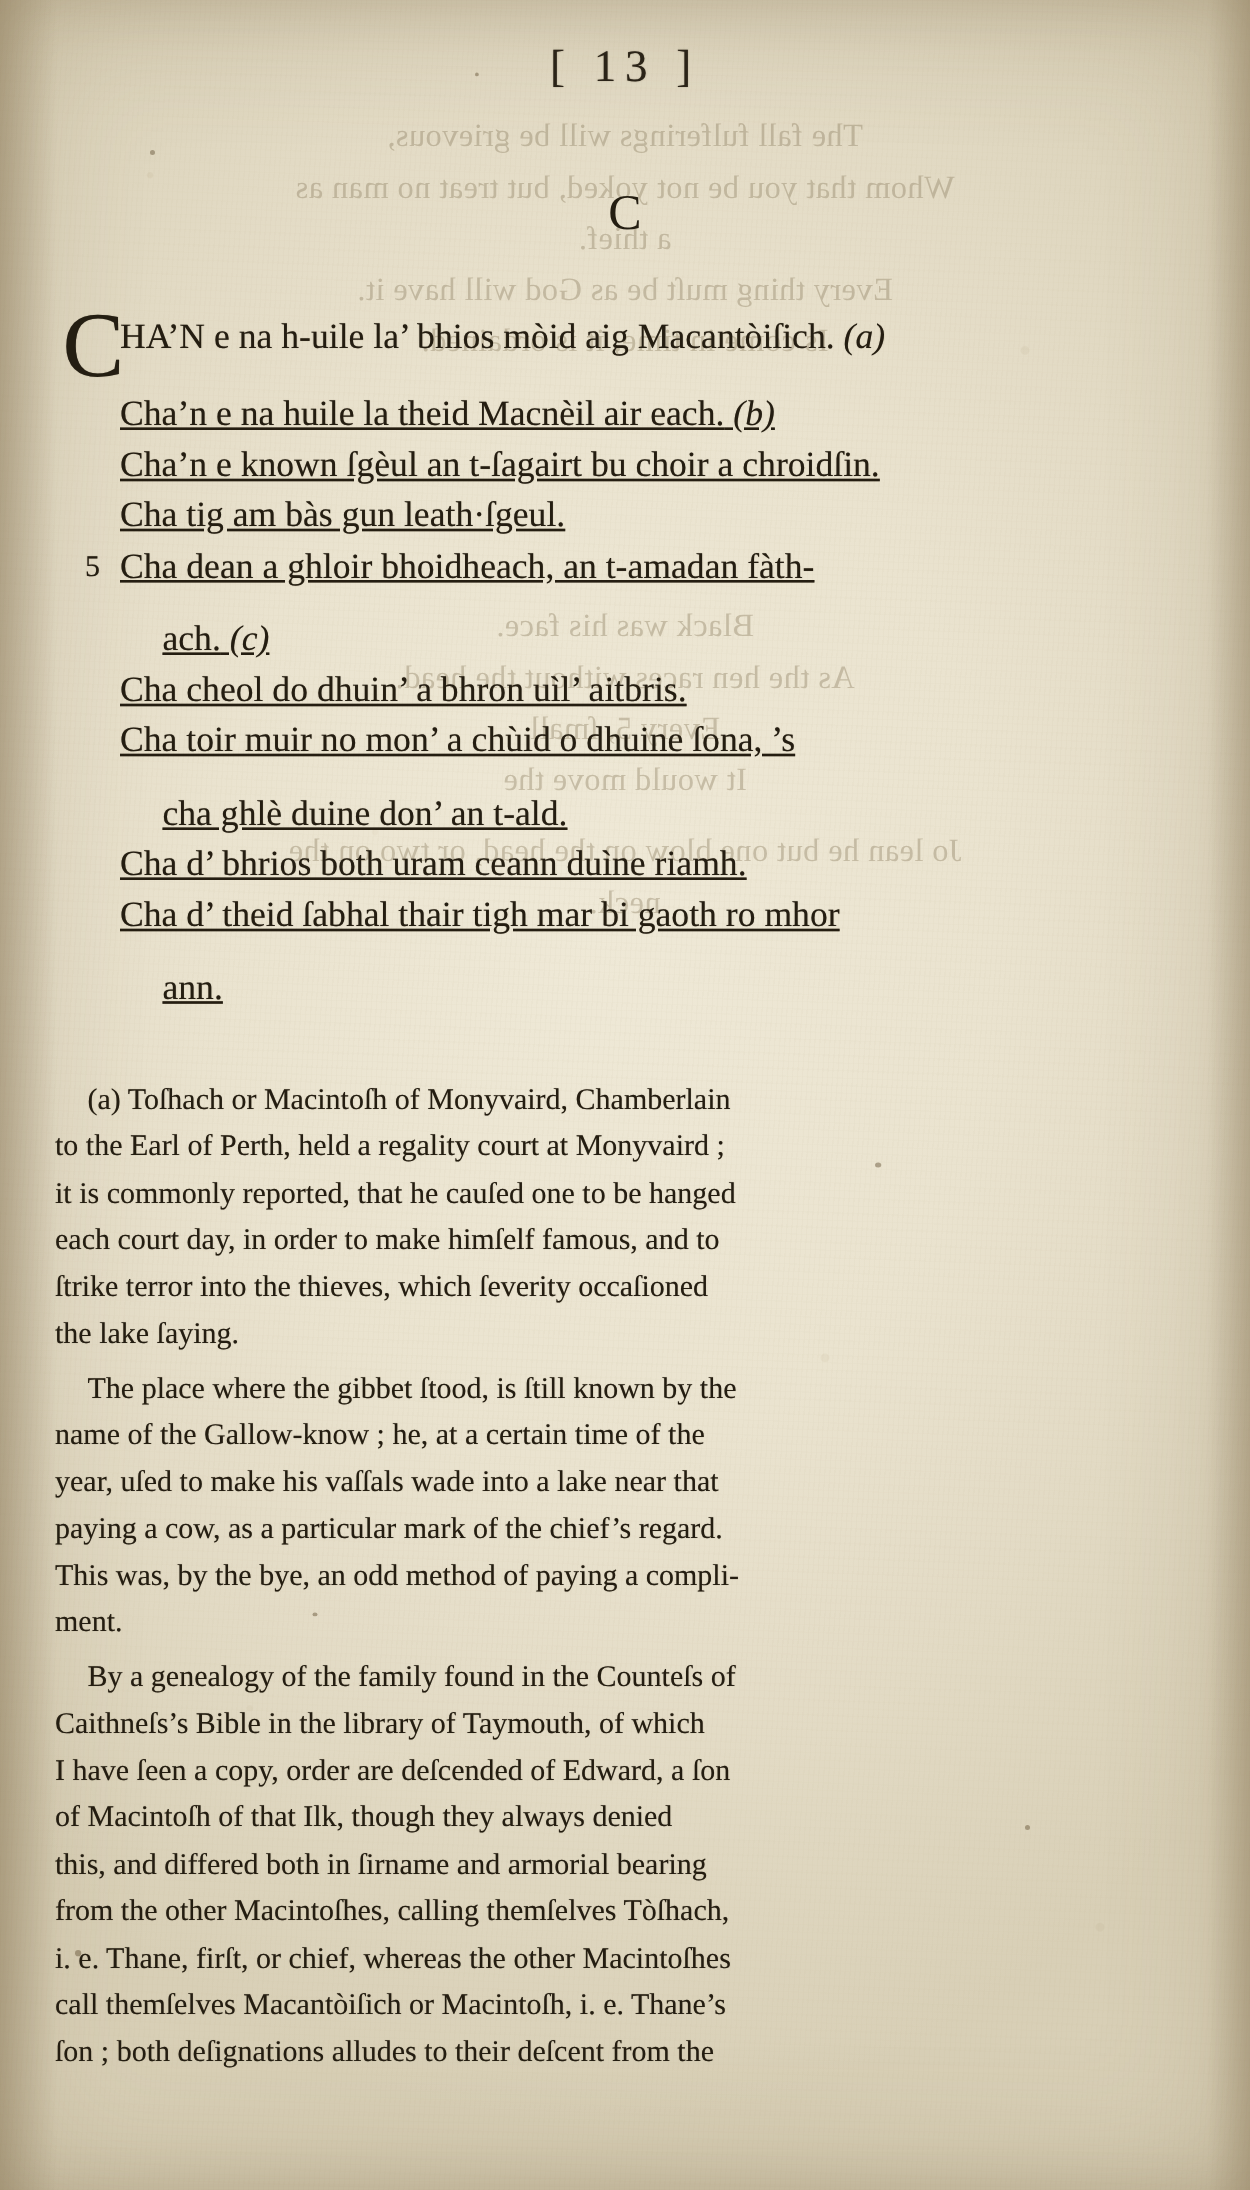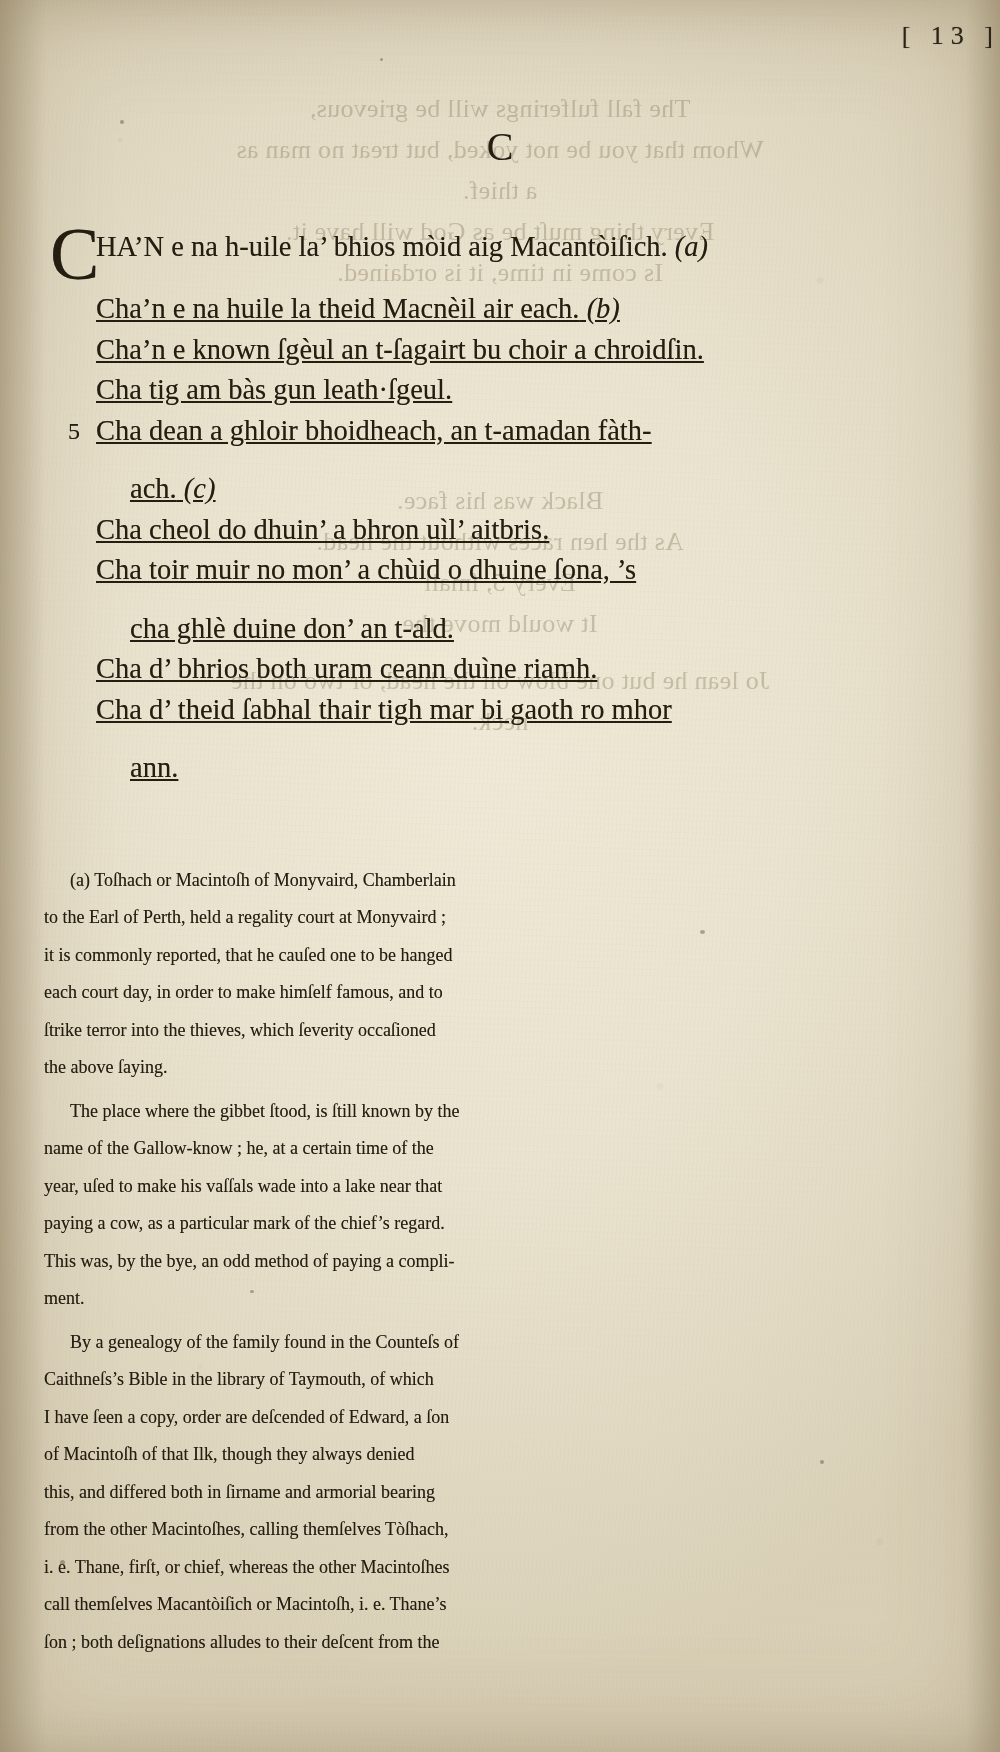--- a/index.html
+++ b/index.html
@@ -76,24 +76,24 @@
   #bleed-mid { top: 480px; }
   #bleed-low { top: 660px; }
 
   
   .content {
     position: relative;
     z-index: 3;
   }
 
   .folio {
-    text-align: right;
-    font-size: 26px;
+    text-align: center;
+    font-size: 36px;
     letter-spacing: 7px;
-    padding-top: 21px;
+    padding-top: 32px;
     color: #2b2418;
     text-shadow: 0 0 1px rgba(60,48,28,.5);
   }
 
   .section-letter {
     text-align: center;
     font-size: 40px;
     margin-top: 72px;
     color: #241e12;
     font-family: "Liberation Serif", "DejaVu Serif", serif;
@@ -136,23 +136,23 @@
     line-height: 64px;
     color: #241e12;
   }
   .firstline {
     display: block;
     white-space: nowrap;
   }
   .ital { font-style: italic; }
 
   .notes {
-    margin-top: 74px;
+    margin-top: 51px;
     padding: 0 42px 0 44px;
-    font-size: 18px;
+    font-size: 24px;
     line-height: 37.5px;
     color: #241d11;
     text-shadow: 0 0 .6px rgba(50,40,22,.5);
   }
   .notes p {
     margin: 0;
   }
   .notes .nline {
     white-space: nowrap;
     display: block;
@@ -219,21 +219,21 @@
         </div>
     </div>
 
     <div class="notes">
       <p id="note-a">
           <span class="nline"><span class="indent"></span>(a) Toſhach or Macintoſh of Monyvaird, Chamberlain</span>
           <span class="nline">to the Earl of Perth, held a regality court at  Monyvaird ;</span>
           <span class="nline">it  is commonly reported,  that he cauſed one to be hanged</span>
           <span class="nline">each court day,  in order to  make  himſelf famous, and to</span>
           <span class="nline">ſtrike  terror into  the  thieves, which ſeverity occaſioned</span>
-          <span class="nline">the above ſaying.</span>
+          <span class="nline">the lake ſaying.</span>
         </p>
       <p id="para-gibbet" style="margin-top:6px">
           <span class="nline"><span class="indent"></span>The place where the gibbet ſtood,  is ſtill known by the</span>
           <span class="nline">name of  the  Gallow-know ;  he,  at a certain time of the</span>
           <span class="nline">year, uſed to make his vaſſals wade into  a lake  near that</span>
           <span class="nline">paying  a  cow,  as a particular mark of the  chief’s regard.</span>
           <span class="nline">This was, by the bye, an odd method of paying a compli-</span>
           <span class="nline">ment.</span>
         </p>
       <p id="para-genealogy" style="margin-top:6px">

